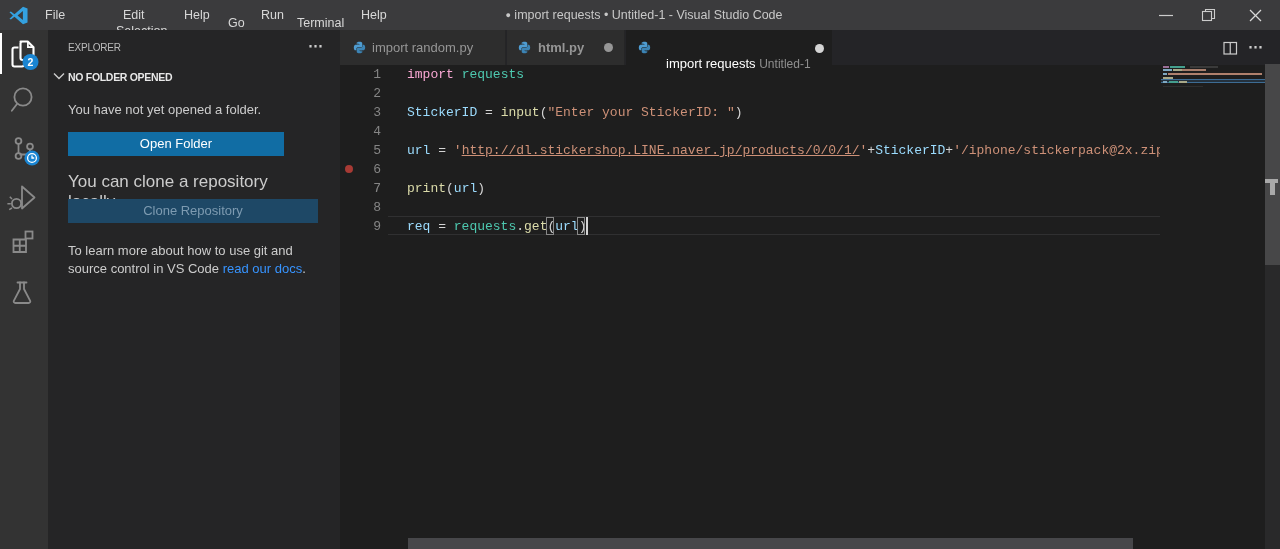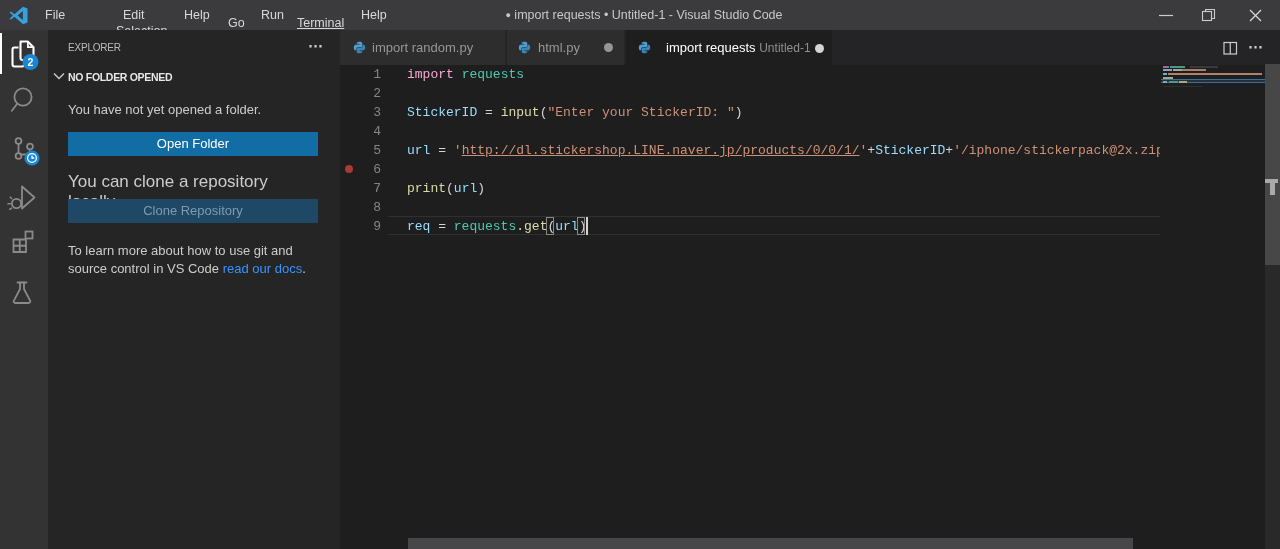--- a/index.html
+++ b/index.html
@@ -17,21 +17,21 @@
   <svg class="abs" style="left:9px;top:6px" width="19" height="19" viewBox="0 0 16 16">
     <path fill="#34a1e0" d="M11.8 0.6 L4.6 7.0 L1.6 4.7 L0.4 5.3 L3.3 8.0 L0.4 10.7 L1.6 11.3 L4.6 9.0 L11.8 15.4 L15.6 13.8 V2.2 Z M11.7 4.2 V11.8 L7.2 8.0 Z"></path>
   </svg>
   <div class="abs" style="left:0;top:0;width:1280px;height:30px;color:#d8d8d8;font-size:12.5px;">
     <span class="abs" style="left:45px;top:8px;">File</span>
     <span class="abs" style="left:79px;top:8px;margin-left:44px;">Edit</span>
     <span class="abs" style="left:116px;top:24px;">Selection</span>
     <span class="abs" style="left:184px;top:8px;">Help</span>
     <span class="abs" style="left:228px;top:16px;">Go</span>
     <span class="abs" style="left:261px;top:8px;">Run</span>
-    <span class="abs" style="left:297px;top:16px;text-decoration:underline;">Terminal</span>
+    <span class="abs" style="left:297px;top:16px;">Terminal</span>
     <span class="abs" style="left:361px;top:8px;">Help</span>
     <span class="abs" style="left:504px;top:8px;width:280px;text-align:center;color:#c8c8c8;"><span style="font-size:9px;vertical-align:1px;">●</span> import requests • Untitled-1 - Visual Studio Code</span>
   </div>
 
   <svg class="abs" style="left:1143px;top:0" width="137" height="30" viewBox="0 0 137 30">
     <line x1="16" y1="15.5" x2="30" y2="15.5" stroke="#cccccc" stroke-width="1.2"></line>
     <rect x="59.5" y="11.5" width="9" height="9" fill="none" stroke="#cccccc" stroke-width="1.1"></rect>
     <path d="M62.5 11.5 V9.5 H71.5 V18.5 H68.5" fill="none" stroke="#cccccc" stroke-width="1.1"></path>
     <line x1="107" y1="10" x2="118" y2="21" stroke="#d8d8d8" stroke-width="1.3"></line>
     <line x1="118" y1="10" x2="107" y2="21" stroke="#d8d8d8" stroke-width="1.3"></line>
@@ -94,49 +94,49 @@
   </svg>
 
   <div class="abs" style="left:48px;top:30px;width:292px;height:519px;background:#252526;color:#cccccc;">
     <div class="abs" style="left:20px;top:12px;font-size:10px;color:#bbbbbb;letter-spacing:-0.2px;">EXPLORER</div>
     <div class="abs" style="left:260px;top:7px;font-size:15px;color:#cccccc;letter-spacing:1px;font-weight:bold;">⋯</div>
     <svg class="abs" style="left:3px;top:41px" width="16" height="10" viewBox="0 0 16 10">
       <path d="M3 2.5 L8 7.5 L13 2.5" fill="none" stroke="#cccccc" stroke-width="1.4"></path>
     </svg>
     <div class="abs" style="left:20px;top:41px;font-size:10.5px;font-weight:bold;color:#e8e8e8;letter-spacing:-0.3px;">NO FOLDER OPENED</div>
     <div class="abs" style="left:20px;top:72px;width:252px;font-size:13px;color:#cccccc;">You have not yet opened a folder.</div>
-    <div class="abs" style="left:20px;top:102px;width:250px;height:24px;background:#116da4;color:#ffffff;font-size:13px;text-align:center;line-height:24px;">Open Folder</div>
+    <div class="abs" style="left:20px;top:102px;width:216px;height:24px;background:#116da4;color:#ffffff;font-size:13px;text-align:center;line-height:24px;">Open Folder</div>
     <div class="abs" style="left:20px;top:142px;width:252px;font-size:17px;color:#cccccc;">You can clone a repository locally.</div>
     <div class="abs" style="left:20px;top:169px;width:250px;height:24px;background:#1e4866;color:#7e9bb1;font-size:13px;text-align:center;line-height:24px;">Clone Repository</div>
     <div class="abs" style="left:20px;top:212px;width:256px;font-size:13px;line-height:18px;color:#cccccc;">To learn more about how to use git and source control in VS Code <span style="color:#3794ff;">read our docs</span>.</div>
   </div>
 
   <div class="abs" style="left:340px;top:30px;width:940px;height:35px;background:#242427;"></div>
   <div class="abs" style="left:340px;top:30px;width:166px;height:35px;background:#2d2d2d;border-right:1px solid #252526;"></div>
   <div class="abs" style="left:507px;top:30px;width:118px;height:35px;background:#2d2d2d;border-right:1px solid #252526;"></div>
   <div class="abs" style="left:626px;top:30px;width:206px;height:35px;background:#1e1e1e;"></div>
 
   <svg class="abs" style="left:353px;top:41px" width="13" height="13" viewBox="0 0 32 32">
     <path fill="#4e9cd1" d="M15.9 2c-7.1 0-6.7 3.1-6.7 3.1v3.2h6.8v1H6.5S2 8.8 2 16c0 7.2 4 6.9 4 6.9h2.4v-3.3s-.1-4 3.9-4h6.7s3.8.1 3.8-3.6V5.8S23.4 2 15.9 2zM12.1 4.2a1.2 1.2 0 110 2.4 1.2 1.2 0 010-2.4z"></path>
     <path fill="#3c84b5" d="M16.1 30c7.1 0 6.7-3.1 6.7-3.1v-3.2H16v-1h9.5S30 23.2 30 16c0-7.2-4-6.9-4-6.9h-2.4v3.3s.1 4-3.9 4H13s-3.8-.1-3.8 3.6v6.2S8.6 30 16.1 30zM19.9 27.8a1.2 1.2 0 110-2.4 1.2 1.2 0 010 2.4z"></path>
   </svg>
   <div class="abs" style="left:372px;top:40px;font-size:13px;color:#969696;">import random.py</div>
 
   <svg class="abs" style="left:518px;top:41px" width="13" height="13" viewBox="0 0 32 32">
     <path fill="#4e9cd1" d="M15.9 2c-7.1 0-6.7 3.1-6.7 3.1v3.2h6.8v1H6.5S2 8.8 2 16c0 7.2 4 6.9 4 6.9h2.4v-3.3s-.1-4 3.9-4h6.7s3.8.1 3.8-3.6V5.8S23.4 2 15.9 2zM12.1 4.2a1.2 1.2 0 110 2.4 1.2 1.2 0 010-2.4z"></path>
     <path fill="#3c84b5" d="M16.1 30c7.1 0 6.7-3.1 6.7-3.1v-3.2H16v-1h9.5S30 23.2 30 16c0-7.2-4-6.9-4-6.9h-2.4v3.3s.1 4-3.9 4H13s-3.8-.1-3.8 3.6v6.2S8.6 30 16.1 30zM19.9 27.8a1.2 1.2 0 110-2.4 1.2 1.2 0 010 2.4z"></path>
   </svg>
-  <div class="abs" style="left:538px;top:40px;font-size:13px;color:#969696;">html.py</div>
+  <div class="abs" style="left:538px;top:40px;font-size:13px;color:#969696;font-weight:bold;">html.py</div>
   <div class="abs" style="left:604px;top:43px;width:9px;height:9px;border-radius:50%;background:#969696;"></div>
 
   <svg class="abs" style="left:638px;top:41px" width="13" height="13" viewBox="0 0 32 32">
     <path fill="#4e9cd1" d="M15.9 2c-7.1 0-6.7 3.1-6.7 3.1v3.2h6.8v1H6.5S2 8.8 2 16c0 7.2 4 6.9 4 6.9h2.4v-3.3s-.1-4 3.9-4h6.7s3.8.1 3.8-3.6V5.8S23.4 2 15.9 2zM12.1 4.2a1.2 1.2 0 110 2.4 1.2 1.2 0 010-2.4z"></path>
     <path fill="#3c84b5" d="M16.1 30c7.1 0 6.7-3.1 6.7-3.1v-3.2H16v-1h9.5S30 23.2 30 16c0-7.2-4-6.9-4-6.9h-2.4v3.3s.1 4-3.9 4H13s-3.8-.1-3.8 3.6v6.2S8.6 30 16.1 30zM19.9 27.8a1.2 1.2 0 110-2.4 1.2 1.2 0 010 2.4z"></path>
   </svg>
-  <div class="abs" style="left:657px;top:40px;font-size:13px;color:#ffffff;padding-left:9px;">import requests <span style="font-size:12px;color:#8f8f8f;">Untitled-1</span></div>
+  <div class="abs" style="left:657px;top:56px;font-size:13px;color:#ffffff;padding-left:9px;">import requests <span style="font-size:12px;color:#8f8f8f;">Untitled-1</span></div>
   <div class="abs" style="left:815px;top:44px;width:9px;height:9px;border-radius:50%;background:#d4d4d4;"></div>
 
   <svg class="abs" style="left:1222px;top:40px" width="17" height="17" viewBox="0 0 17 17">
     <rect x="2" y="2.5" width="12.5" height="11.5" fill="none" stroke="#cccccc" stroke-width="1.2"></rect>
     <line x1="8.25" y1="2.5" x2="8.25" y2="14" stroke="#cccccc" stroke-width="1.2"></line>
   </svg>
   <div class="abs" style="left:1248px;top:38px;font-size:15px;color:#cccccc;font-weight:bold;letter-spacing:1px;">⋯</div>
 
   <div class="abs" style="left:388px;top:216px;width:772px;height:19px;border-top:1px solid #303031;border-bottom:1px solid #303031;"></div>
 

